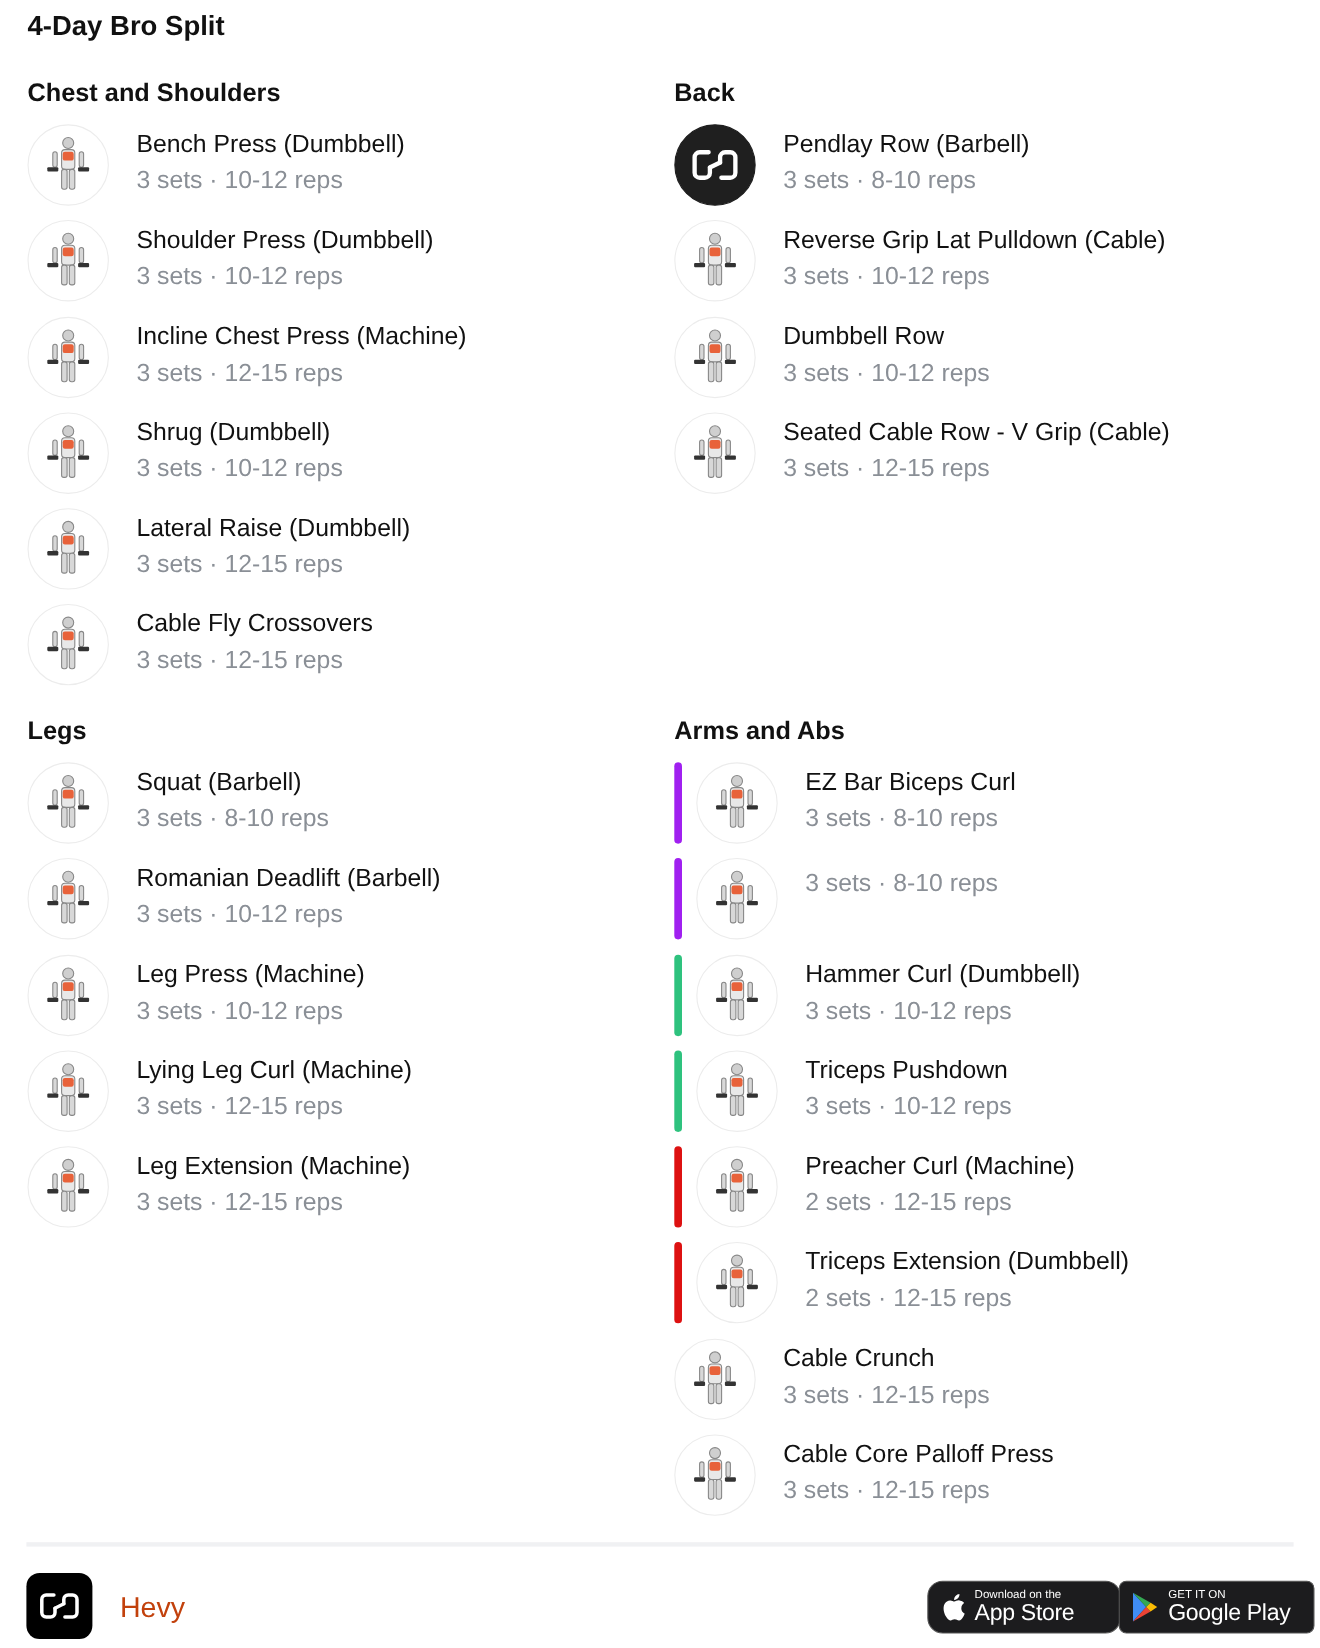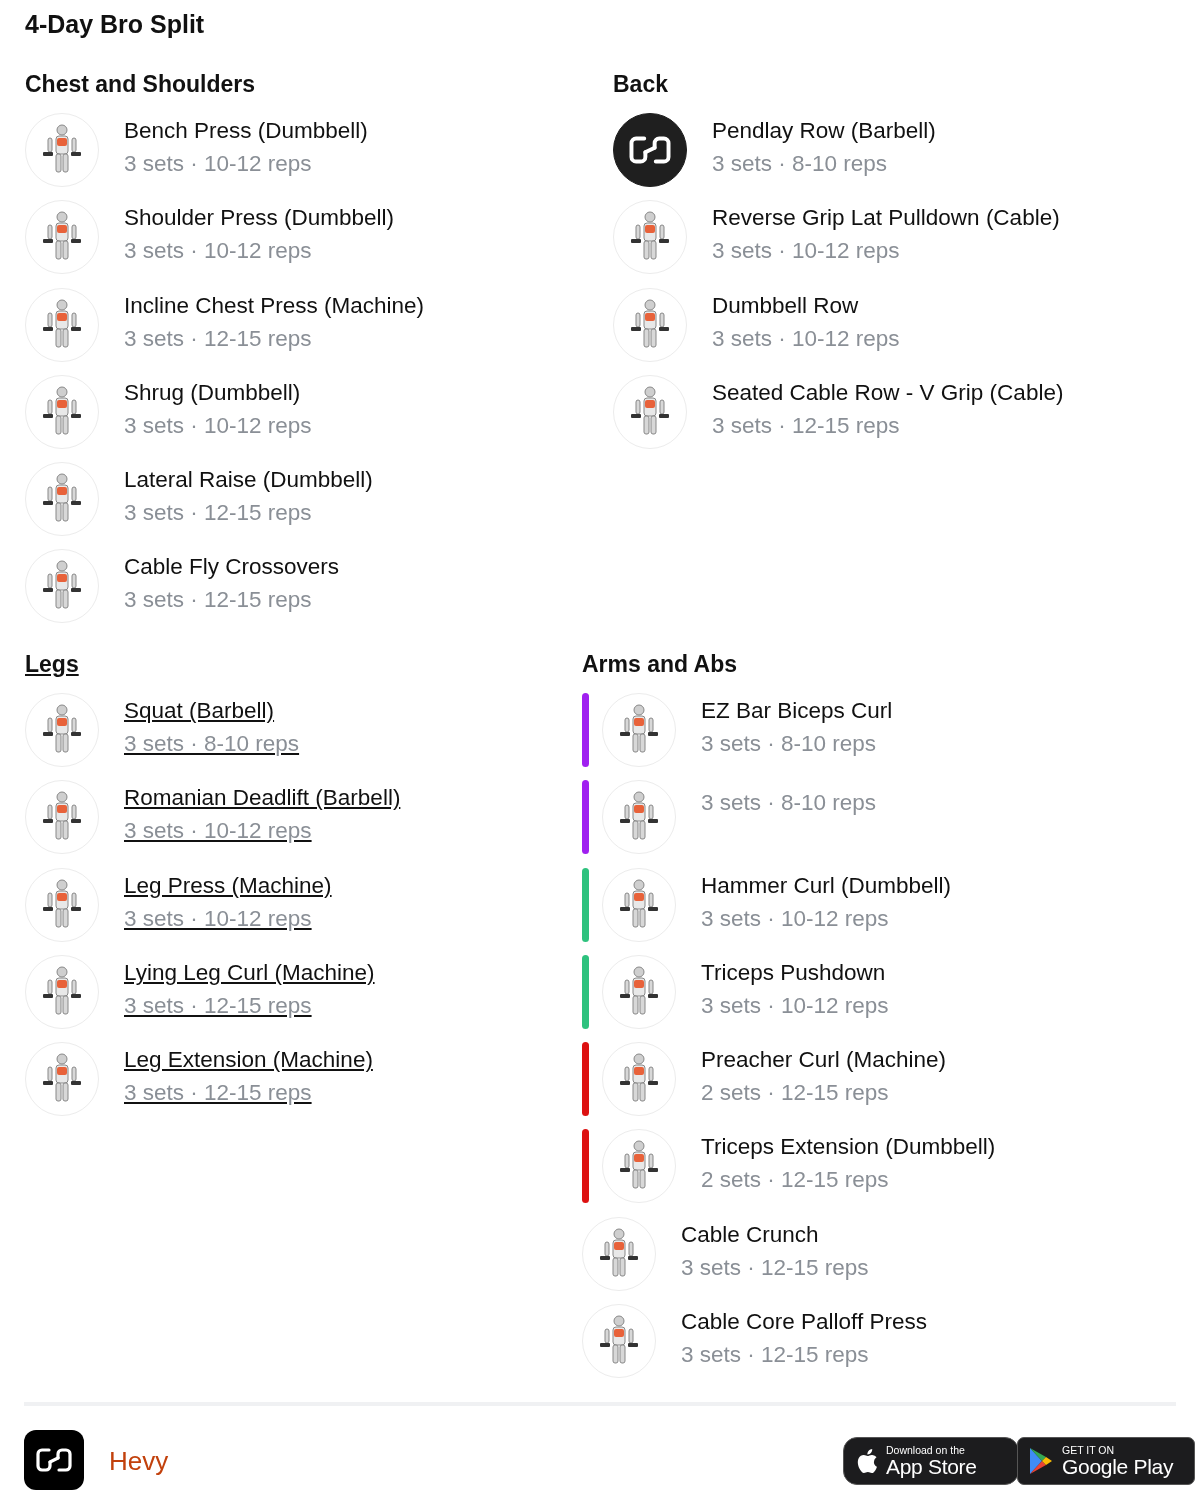--- a/index.html
+++ b/index.html
@@ -232,21 +232,21 @@
               <rect x="36" y="32" width="10" height="4" rx="1" fill="#333"></rect>
             </svg>
           </div>
           <div class="info">
             <div class="name">Seated Cable Row - V Grip (Cable)</div>
             <div class="meta">3 sets · 12-15 reps</div>
           </div>
         </div>
       </div>
     </div>
-    <div class="section" style="left: 25px; top: 649px; text-decoration: underline;">
+    <div class="section" style="left: 25px; top: 649px;">
       <div class="section-title">Legs</div>
       <div class="ex-list">
         <div class="ex">
           <div class="thumb">
             <svg width="54" height="60" viewBox="0 0 54 60">
               <circle cx="27" cy="10" r="5" fill="#cfcfcf" stroke="#888" stroke-width="1"></circle>
               <rect x="21" y="16" width="12" height="18" rx="3" fill="#e8e8e8" stroke="#888" stroke-width="1"></rect>
               <rect x="22" y="18" width="10" height="8" rx="2" fill="#e8623a"></rect>
               <rect x="21" y="34" width="5" height="18" rx="2" fill="#d8d8d8" stroke="#888" stroke-width="1"></rect>
               <rect x="28" y="34" width="5" height="18" rx="2" fill="#d8d8d8" stroke="#888" stroke-width="1"></rect>
@@ -332,21 +332,21 @@
               <rect x="36" y="32" width="10" height="4" rx="1" fill="#333"></rect>
             </svg>
           </div>
           <div class="info">
             <div class="name">Leg Extension (Machine)</div>
             <div class="meta">3 sets · 12-15 reps</div>
           </div>
         </div>
       </div>
     </div>
-    <div class="section" style="left: 582px; top: 649px;">
+    <div class="section" style="left: 613px; top: 649px;">
       <div class="section-title">Arms and Abs</div>
       <div class="ex-list">
         <div class="ex superset">
           <div class="ss-bar" style="background: rgb(160, 32, 240);"></div>
           <div class="thumb">
             <svg width="54" height="60" viewBox="0 0 54 60">
               <circle cx="27" cy="10" r="5" fill="#cfcfcf" stroke="#888" stroke-width="1"></circle>
               <rect x="21" y="16" width="12" height="18" rx="3" fill="#e8e8e8" stroke="#888" stroke-width="1"></rect>
               <rect x="22" y="18" width="10" height="8" rx="2" fill="#e8623a"></rect>
               <rect x="21" y="34" width="5" height="18" rx="2" fill="#d8d8d8" stroke="#888" stroke-width="1"></rect>

